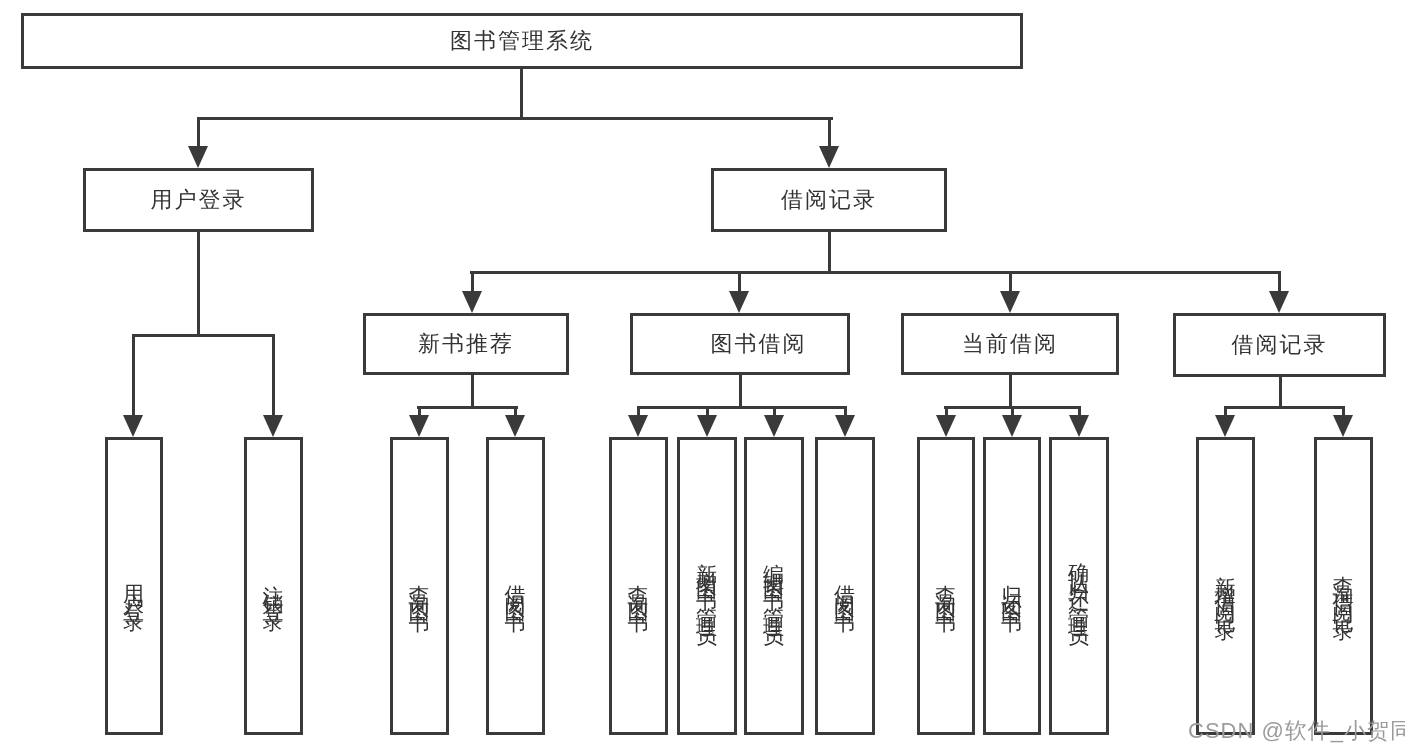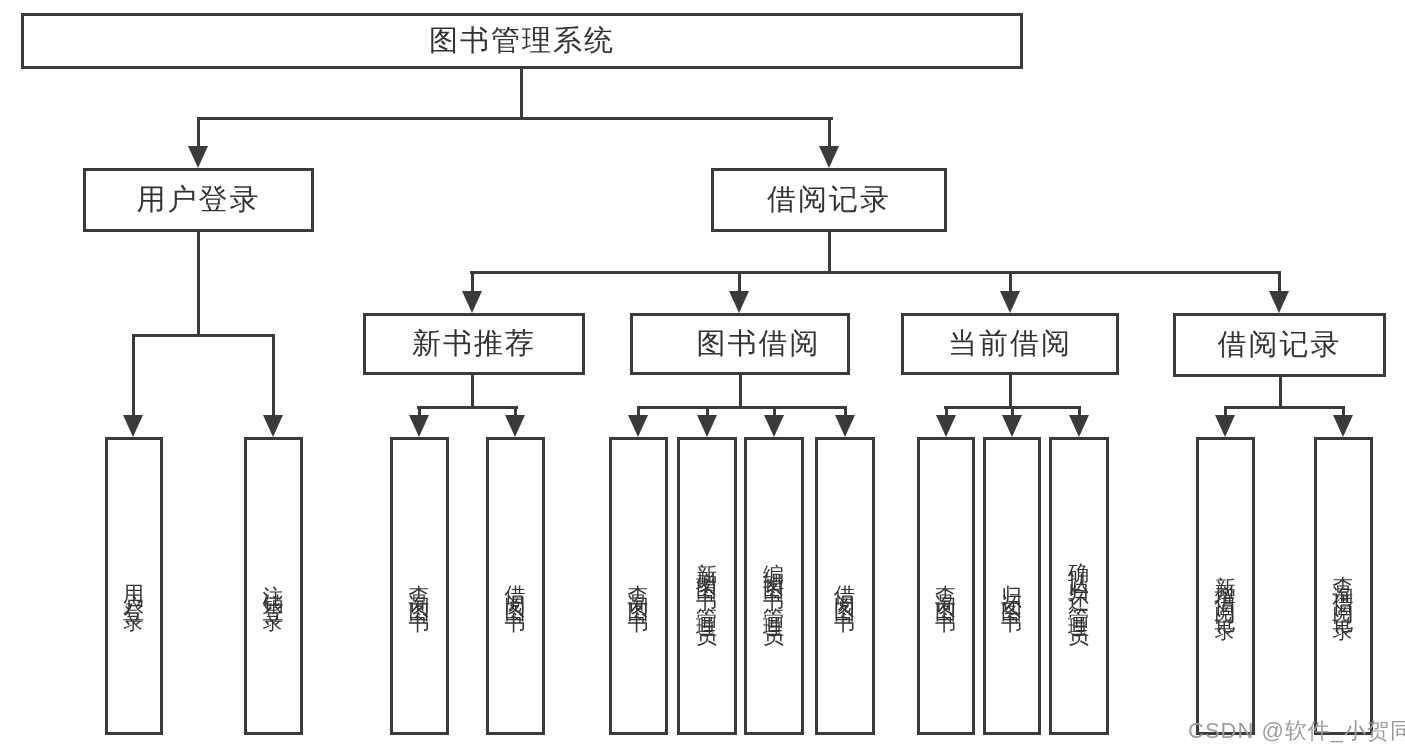--- a/index.html
+++ b/index.html
@@ -5,21 +5,21 @@
   html,body{margin:0;padding:0;background:#fff;}
   .canvas{
     position:relative;width:1405px;height:747px;background:#fff;
     font-family:"Liberation Sans","DejaVu Sans",sans-serif;
     color:var(--text-color,#333);overflow:hidden;
   }
   .box{
     position:absolute;box-sizing:border-box;
     border:3px solid var(--line-color,#3a3a3a);background:#fff;
     display:flex;align-items:center;justify-content:center;
-    font-size:29px;letter-spacing:2px;color:var(--text-color,#333);
+    font-size:22px;letter-spacing:2px;color:var(--text-color,#333);
   }
   .vbox{
     position:absolute;box-sizing:border-box;
     border:3px solid var(--line-color,#3a3a3a);background:#fff;
     display:flex;align-items:center;justify-content:center;
     color:var(--text-color,#333);
   }
   .vbox span{
     writing-mode:vertical-rl;text-orientation:mixed;
     font-size:21px;letter-spacing:9px;line-height:1;white-space:nowrap;
@@ -39,21 +39,21 @@
 <body>
 
 <div class="canvas">
 
   <div class="box" style="left:21px;top:13px;width:1002px;height:56px;">图书管理系统</div>
 
   <div class="box" style="left:83px;top:168px;width:231px;height:64px;">用户登录</div>
 
   <div class="box" style="left:711px;top:168px;width:236px;height:64px;">借阅记录</div>
 
-  <div class="box" style="left:363px;top:313px;width:222px;height:62px;">新书推荐</div>
+  <div class="box" style="left:363px;top:313px;width:206px;height:62px;">新书推荐</div>
 
   <div class="box" style="left:630px;top:313px;width:220px;height:62px;padding-left:37px;">图书借阅</div>
 
   <div class="box" style="left:1173px;top:313px;width:213px;height:64px;">借阅记录</div>
 
   <div class="box" style="left:901px;top:313px;width:218px;height:62px;">当前借阅</div>
 
   <div class="vbox" style="left:105px;top:437px;width:58px;height:298px;">
     <span>用户登录</span>
   </div>

